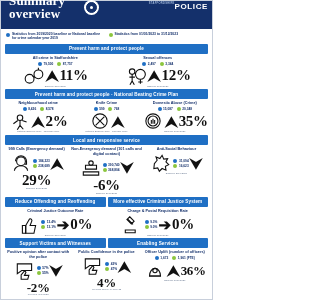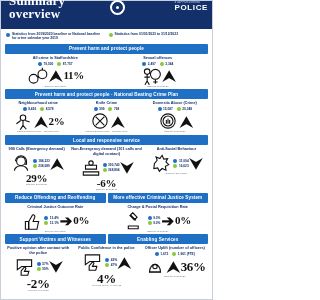--- a/index.html
+++ b/index.html
@@ -32,21 +32,21 @@
     display:flex;align-items:center;justify-content:center;
   }
   .crest:before{
     content:"";width:9px;height:9px;border-radius:50%;
     background:#14306b;border:1px solid #14306b;
   }
   .crest:after{
     content:"";position:absolute;width:3px;height:3px;border-radius:50%;
     background:#ffffff;
   }
-  .logotext{display:flex;flex-direction:column;line-height:1;margin-left:48px;}
+  .logotext{display:flex;flex-direction:row;line-height:1;margin-left:48px;}
   .force{color:#9fb6d8;font-size:2.6px;font-weight:bold;letter-spacing:.3px;}
   .police{color:#ffffff;font-size:8px;font-weight:bold;letter-spacing:.6px;}
 
   
   .legend{
     display:flex;padding:3px 5px 2px 5px;gap:4px;box-sizing:border-box;
   }
   .legend-item{display:flex;gap:2px;flex:1;align-items:flex-start;}
   .dot{width:4px;height:4px;border-radius:50%;flex:none;margin-top:1px;}
   .dot.blue{background:#1f6fc4;}
@@ -76,21 +76,21 @@
   .mini-stats.vert{flex-direction:column;gap:1px;align-items:flex-start;}
 
   .figure-row{display:flex;align-items:center;justify-content:center;gap:1px;width:100%;}
   .glyph{
     width:22px;height:20px;flex:none;display:flex;align-items:center;justify-content:center;
   }
   .glyph svg{width:100%;height:100%;}
   .arrow{font-size:15px;line-height:1;color:#111111;font-weight:bold;}
   .pct{
     font-family:"Liberation Serif", serif;
-    font-size:11px;font-weight:bold;color:#111111;line-height:1;
+    font-size:15px;font-weight:bold;color:#111111;line-height:1;
     letter-spacing:-.3px;
   }
   .pct.sm{font-size:13px;}
   .baseline{
     font-size:2.4px;color:#6b7b93;text-align:center;line-height:1.2;
     margin-top:0px;
   }
   .cell-wide{flex:1.15;}
 
   
@@ -170,20 +170,21 @@
           <svg viewBox="0 0 40 34">
               <g fill="none" stroke="#111" stroke-width="2">
             <circle cx="13" cy="9" r="5"></circle>
                 <path d="M13 14 v12 M8 19 h10 M9 33 l4-7 M17 33 l-4-7"></path>
             <circle cx="28" cy="14" r="9"></circle>
                 <path d="M28 23 v8 M24 28 h8"></path>
               </g>
             </svg>
         </span>
         <span class="arrow">⮝</span>
+        <span class="pct">12%</span>
       </div>
       <div class="baseline">Baseline 2019/2020</div>
     </div>
   </div>
 
   <div class="banner">Prevent harm and protect people - National Beating Crime Plan</div>
   <div class="grid">
     <div class="cell">
       <div class="cell-title">Neighbourhood crime</div>
       <div class="mini-stats">
@@ -251,20 +252,21 @@
         <span class="glyph">
           <svg viewBox="0 0 40 34">
               <g fill="none" stroke="#111" stroke-width="2">
             <circle cx="20" cy="17" r="13"></circle>
                 <circle cx="20" cy="17" r="9"></circle>
             <path d="M17 22 v-7 M20 22 v-9 M23 22 v-7"></path>
               </g>
             </svg>
         </span>
         <span class="arrow">⮝</span>
+        <span class="pct">35%</span>
       </div>
       <div class="baseline">Baseline 2019/2020</div>
     </div>
   </div>
 
   <div class="banner">Local and responsive service</div>
   <div class="grid">
     <div class="cell">
       <div class="cell-title">999 Calls (Emergency demand)</div>
       <div class="figure-row">

